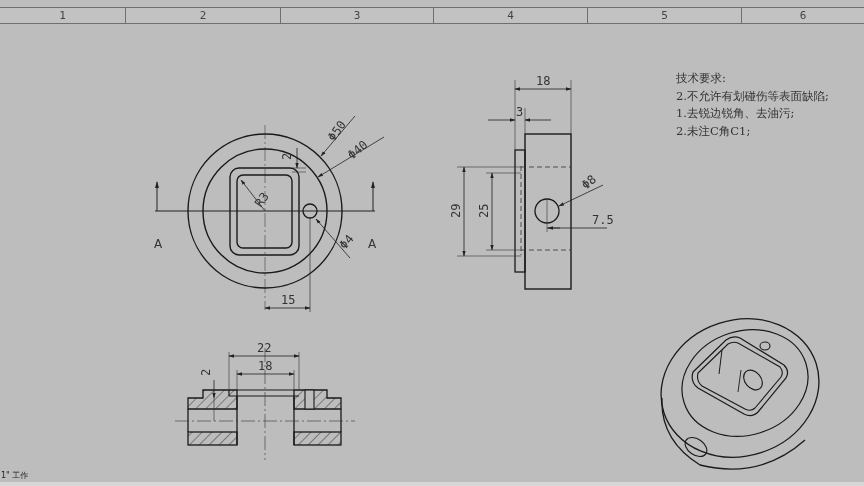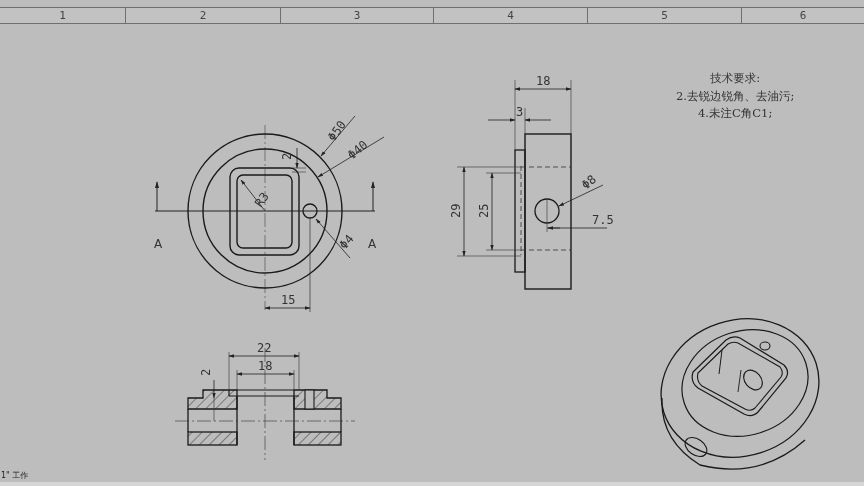--- a/index.html
+++ b/index.html
@@ -19,21 +19,21 @@
     height: 15px; border-right: 1px solid #6f6f6f;
     font-family: "DejaVu Sans Mono", monospace; font-size: 11px; color: #444;
     display: flex; align-items: center; justify-content: center;
     box-sizing: border-box;
   }
   .tech-req {
     position: absolute; left: 676px; top: 70px;
     font-family: "DejaVu Serif", serif; font-size: 11.5px; color: #333;
     line-height: 17.5px; white-space: nowrap;
   }
-  .tech-req div { letter-spacing: 0; text-align: center; }
+  .tech-req div { letter-spacing: 0; }
   .status {
     position: absolute; left: 1px; top: 470px;
     font-size: 8px; color: #222; font-family: "DejaVu Sans", sans-serif;
   }
   .bottom-line {
     position: absolute; left: 0; top: 482px; width: 864px; height: 4px; background: #d6d6d6;
   }
   svg { position: absolute; left: 0; top: 0; }
   .dim { font-family: "DejaVu Sans Mono", monospace; font-size: 12px; fill: #333; }
   .lbl { font-family: "DejaVu Sans", sans-serif; font-size: 12px; fill: #333; }
@@ -182,18 +182,19 @@
     <line x1="722" y1="350" x2="719" y2="374" stroke="#1a1a1a" stroke-width="1"></line>
     <line x1="741" y1="370" x2="738" y2="392" stroke="#1a1a1a" stroke-width="0.9"></line>
     <ellipse cx="753" cy="380" rx="8" ry="11" transform="rotate(-40 753 380)" fill="none" stroke="#1a1a1a" stroke-width="1.1"></ellipse>
     <ellipse cx="765" cy="346" rx="5" ry="4" fill="none" stroke="#1a1a1a" stroke-width="1.1"></ellipse>
     <ellipse cx="696" cy="447" rx="8" ry="12" transform="rotate(-55 696 447)" fill="none" stroke="#1a1a1a" stroke-width="1.1"></ellipse>
   </g>
 </svg>
 
 <div class="tech-req">
   <div>技术要求:</div>
-  <div>2.去锐边锐角、去油污;</div>
-  <div>4.未注C角C1;</div>
+  <div>2.不允许有划碰伤等表面缺陷;</div>
+  <div>1.去锐边锐角、去油污;</div>
+  <div>2.未注C角C1;</div>
 </div>
 
 <div class="status">1" 工作</div>
 <div class="bottom-line"></div>
 
 </body></html>

